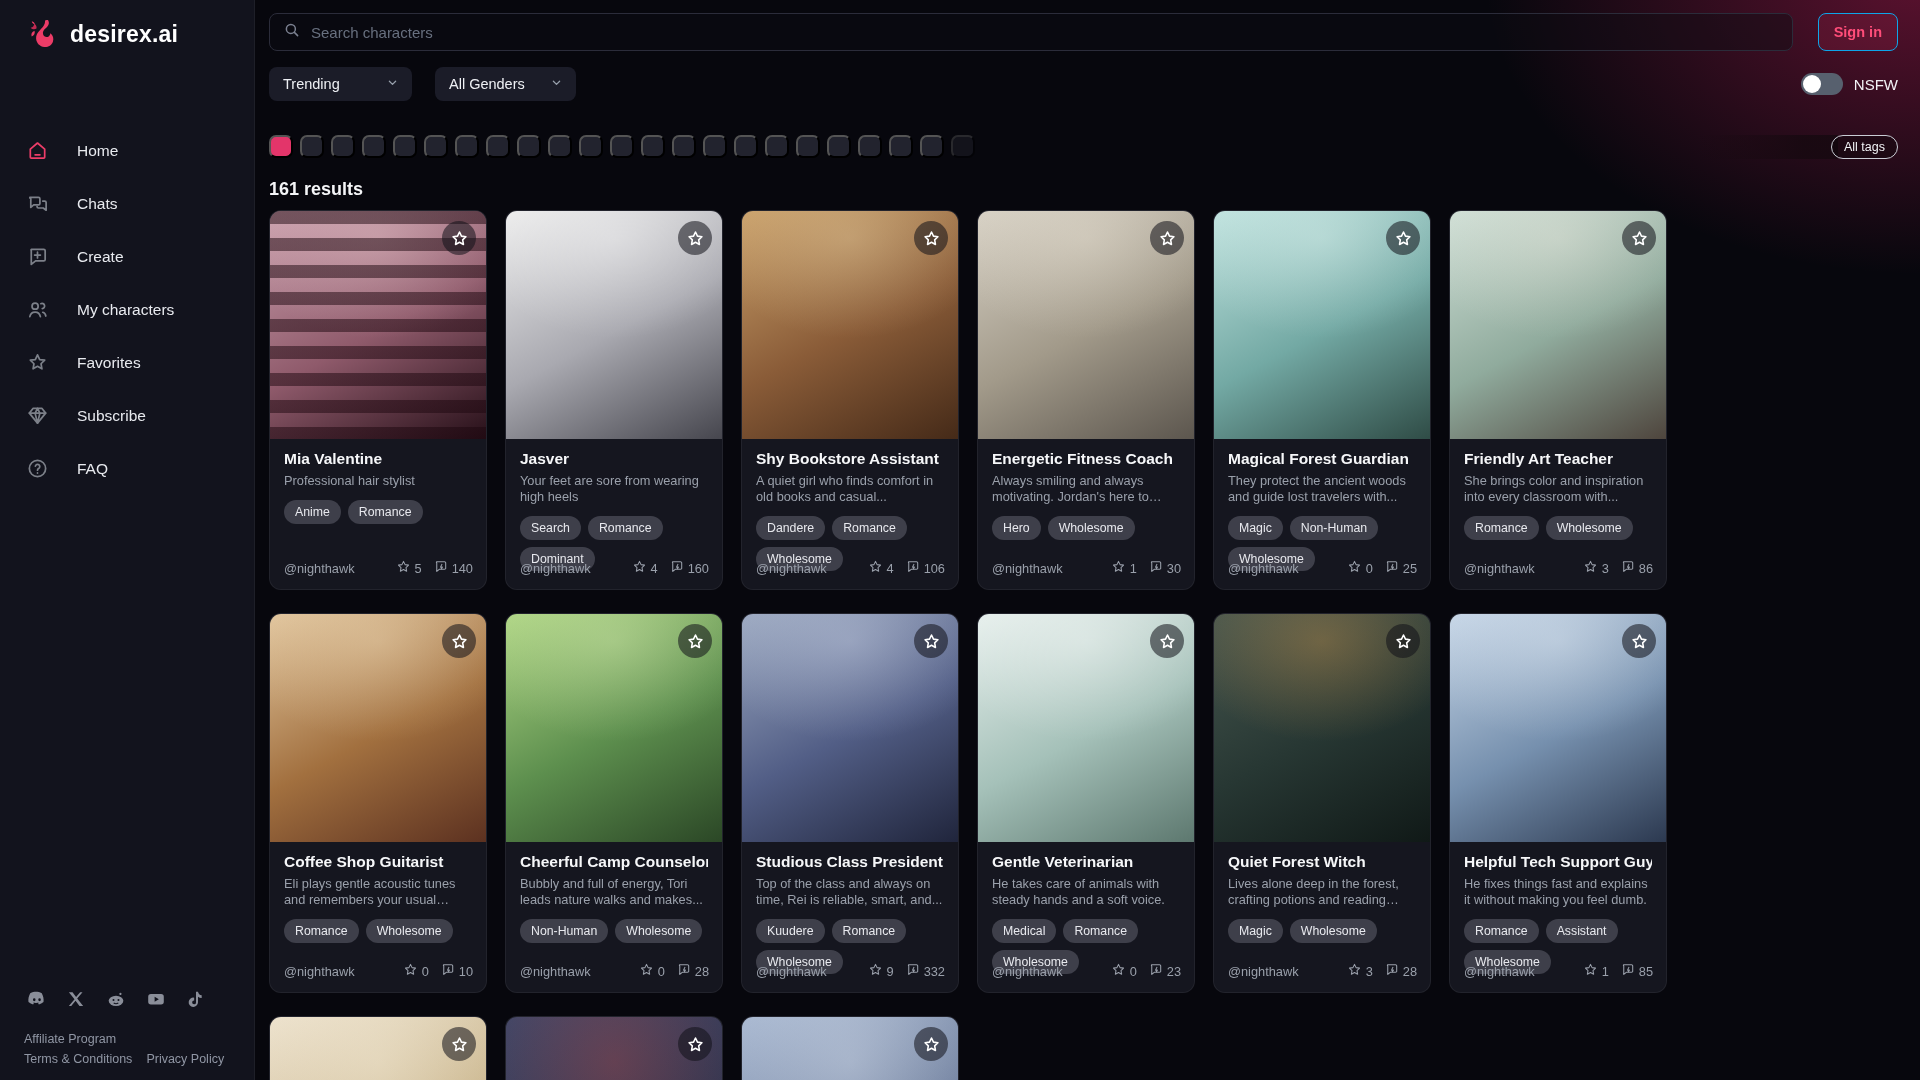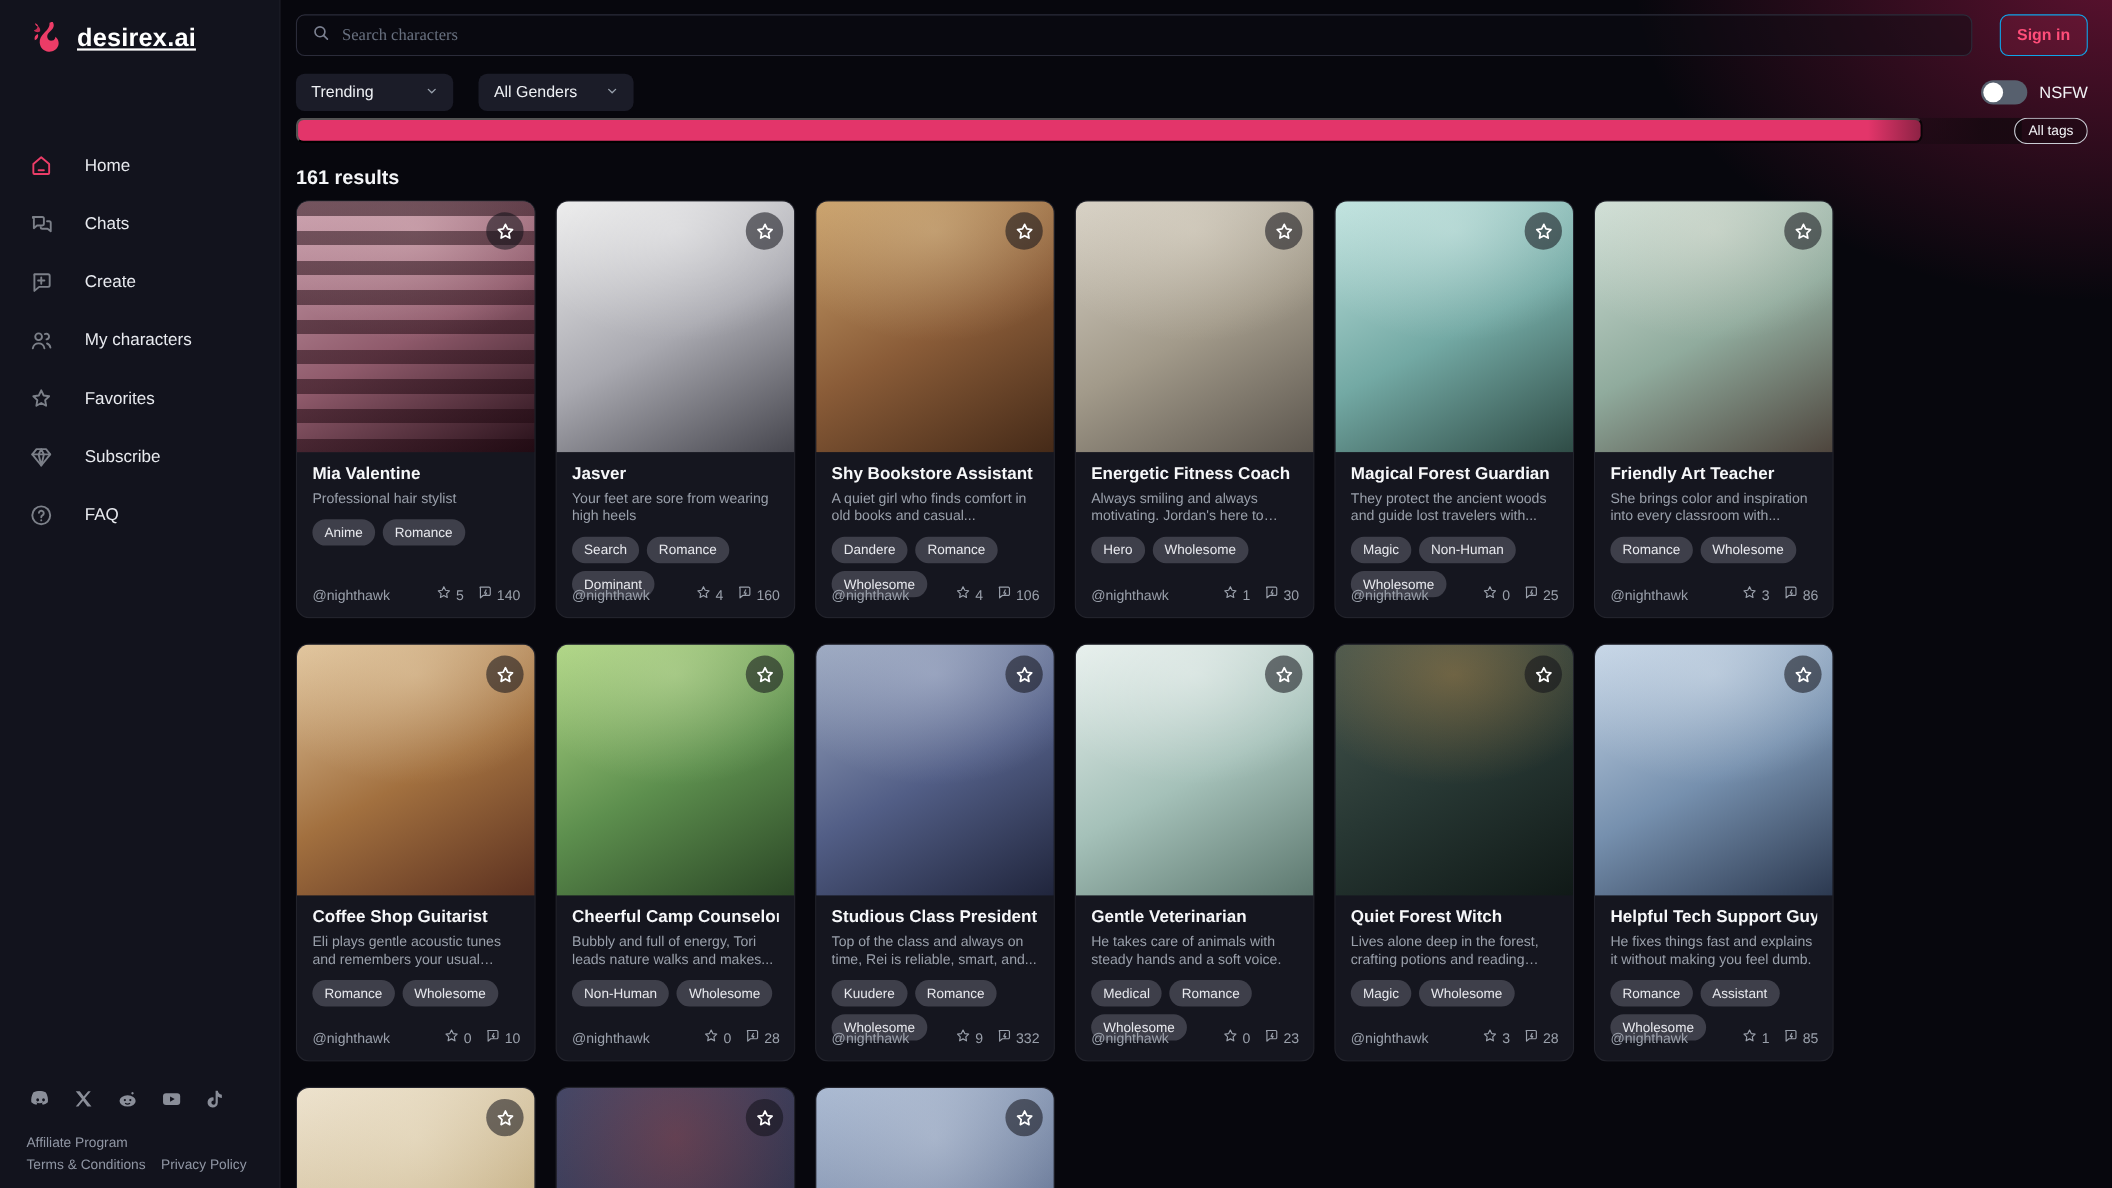--- a/index.html
+++ b/index.html
@@ -5,21 +5,21 @@
   * { margin:0; padding:0; box-sizing:border-box; }
   html,body { width:1920px; height:1080px; overflow:hidden; background:#0a0a11;
     font-family:"Liberation Sans", sans-serif; color:#eceef2; }
   .app { display:flex; width:1920px; height:1080px; }
 
   
   .sidebar { position:relative; width:255px; height:1080px; background:#12131d;
     border-right:1px solid rgba(255,255,255,.05); flex:0 0 255px; z-index:3; }
   .logo { display:flex; align-items:center; gap:10px; padding:16px 0 0 24px; cursor:pointer; }
   .logo svg { width:36px; height:36px; }
-  .logo-text { font-size:23px; font-weight:bold; letter-spacing:.2px; color:#ffffff;text-decoration:underline; }
+  .logo-text { font-size:23px; font-weight:bold; letter-spacing:.2px; color:#ffffff; }
   .nav { margin-top:72px; }
   .nav-item { display:flex; align-items:center; gap:28px; height:53px; padding-left:26px;
     cursor:pointer; font-size:15.5px; color:#e8eaef; }
   .nav-item .ic { width:23px; height:23px; display:flex; align-items:center; justify-content:center; }
   .nav-item .ic svg { width:23px; height:23px; stroke:#7c8089; fill:none; stroke-width:1.8;
     stroke-linecap:round; stroke-linejoin:round; }
   .nav-item.active .ic svg { stroke:#ec3d68; }
   .side-social { position:absolute; left:24px; bottom:70px; display:flex; gap:17px; align-items:center; }
   .side-social .s-ic { width:23px; height:23px; cursor:pointer; display:flex; align-items:center; justify-content:center; }
   .side-social svg { width:22px; height:22px; fill:#8a8e99; }
@@ -31,41 +31,41 @@
   .main { position:relative; flex:1; height:1080px; background:#07070d; overflow:hidden; }
   .glow { position:absolute; top:0; right:0; width:900px; height:620px; pointer-events:none; z-index:0;
     background:radial-gradient(640px 440px at 100% -4%, rgba(208,32,94,.42), rgba(208,32,94,0) 68%); }
   .main-inner { position:relative; z-index:1; padding:13px 22px 0 14px; }
 
   .topbar { display:flex; gap:25px; align-items:center; }
   .searchbox { flex:1; height:38px; border:1px solid #2b2c3a; border-radius:8px; display:flex;
     align-items:center; gap:10px; padding:0 13px; background:rgba(13,13,20,.45); }
   .searchbox svg { width:18px; height:18px; stroke:#7b8090; fill:none; stroke-width:2; stroke-linecap:round; }
   .searchbox input { flex:1; background:transparent; border:none; outline:none; color:#e8eaef;
-    font-size:15px; font-family:Liberation Serif, serif; }
+    font-size:15px; font-family:Liberation Sans, sans-serif; }
   .searchbox input::placeholder { color:#68707f; }
   .signin { height:38px; padding:0 15px; border-radius:8px; border:1px solid #0ea5e9;
     background:rgba(236,61,104,.12); color:#ff4d79; font-size:14.5px; font-weight:bold;
     cursor:pointer; font-family:"Liberation Sans", sans-serif; }
 
   .filters { display:flex; align-items:center; margin-top:16px; }
   .dropdown { height:34px; background:#1b1c28; border-radius:8px; display:flex; align-items:center;
     justify-content:space-between; padding:0 12px 0 14px; cursor:pointer; }
   .dropdown.sort { width:143px; margin-right:23px; }
   .dropdown.gender { width:141px; }
   .dropdown span { font-size:14.5px; color:#eef0f4; }
   .dropdown svg { width:15px; height:15px; stroke:#98a0ac; fill:none; stroke-width:2;
     stroke-linecap:round; stroke-linejoin:round; }
   .nsfw { margin-left:auto; display:flex; align-items:center; gap:11px; }
   .toggle { width:42px; height:22px; border-radius:999px; background:#57606e; position:relative; cursor:pointer; }
   .toggle .knob { position:absolute; top:2px; left:2px; width:18px; height:18px; border-radius:50%; background:#ffffff; }
   .nsfw-label { font-size:15px; color:#f2f3f6; }
 
-  .tagrow { position:relative; margin-top:6px; height:24px; display:flex; gap:7px; overflow:hidden;
-    padding-right:150px;flex-direction:column; }
+  .tagrow { position:relative; margin-top:34px; height:24px; display:flex; gap:7px; overflow:hidden;
+    padding-right:150px; }
   .tag-pill { flex:0 0 auto; height:23px; padding:0 10px; border-radius:7px; background:#22232e;
     color:#d2d5dc; font-size:12.5px; display:flex; align-items:center; cursor:pointer; white-space:nowrap; }
   .tag-pill.active { background:#e3356a; color:#ffffff; font-weight:bold; }
   .tag-pill.faded { opacity:.45; }
   .tag-fade { position:absolute; right:60px; top:0; width:140px; height:24px; pointer-events:none;
     background:linear-gradient(90deg, rgba(18,8,14,0), rgba(24,9,17,.92) 75%); }
   .all-tags-btn { position:absolute; right:0; top:0; height:24px; padding:0 12px; border-radius:999px;
     border:1px solid #c9ccd4; background:rgba(10,6,10,.35); color:#f2f3f6; font-size:12.5px;
     display:flex; align-items:center; cursor:pointer; }
 

